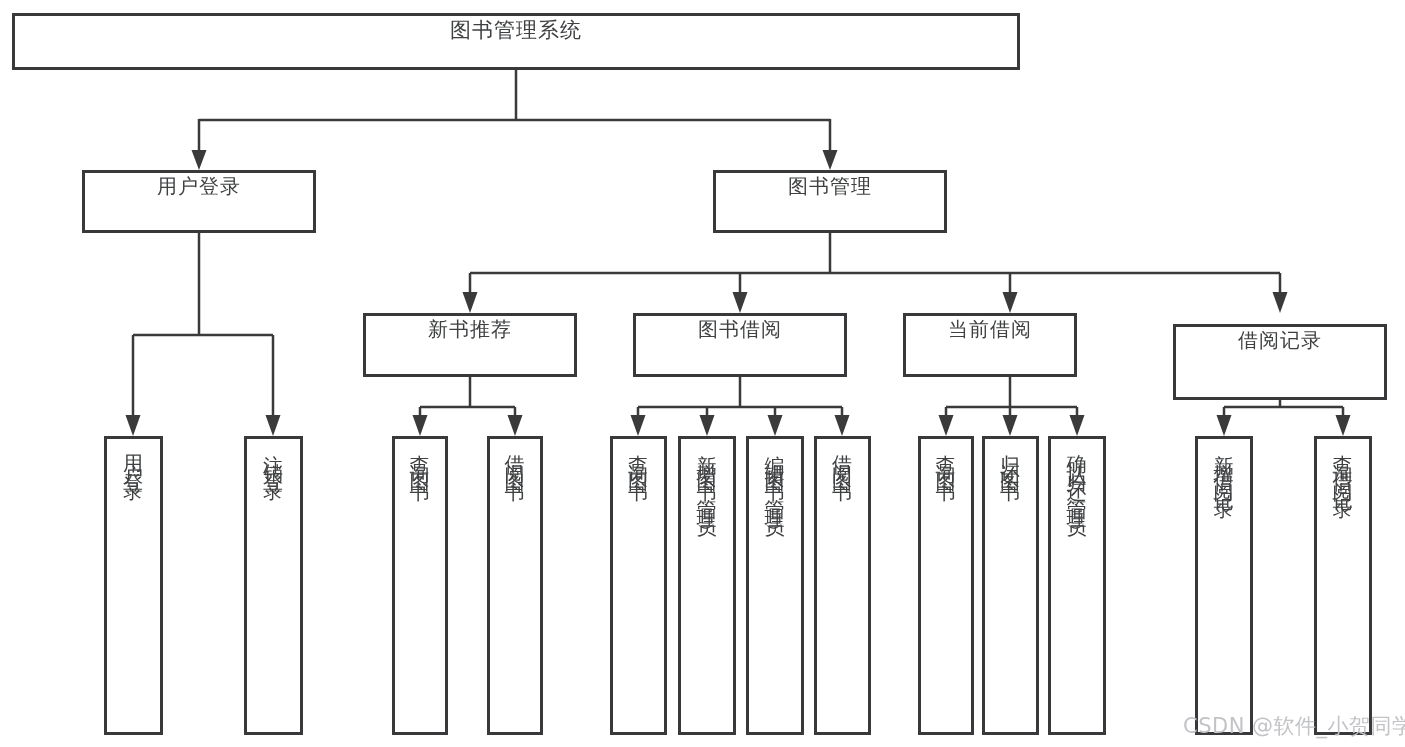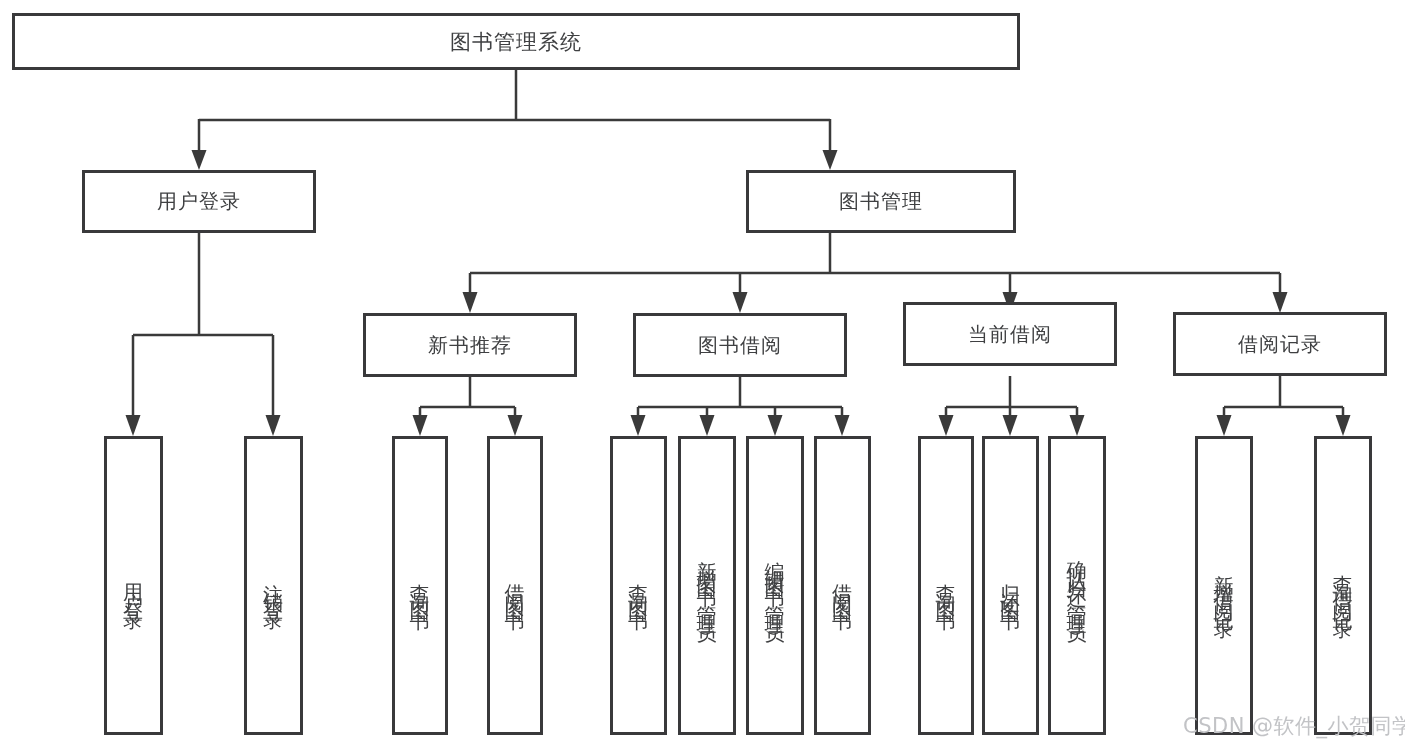--- a/index.html
+++ b/index.html
@@ -4,21 +4,21 @@
 <style>
   html,body{margin:0;padding:0;}
   body{
     width:1405px;height:747px;background:#ffffff;position:relative;overflow:hidden;
     font-family:"DejaVu Sans",sans-serif;
   }
   .stage{position:absolute;left:0;top:0;width:1405px;height:747px;}
   svg.wires{position:absolute;left:0;top:0;width:1405px;height:747px;z-index:1;}
   .node{
     position:absolute;background:#ffffff;border:3px solid #39393b;box-sizing:border-box;
-    display:flex;align-items:center;justify-content:center;color:#3f4042;z-index:2;
+    display:flex;justify-content:center;color:#3f4042;z-index:2;
   }
   .node .label{font-size:20px;letter-spacing:1px;white-space:nowrap;}
   .node.root .label{font-size:21px;letter-spacing:1px;}
   .node.v .label{
     writing-mode:vertical-rl;text-orientation:mixed;
     font-size:20px;letter-spacing:9px;line-height:1;white-space:nowrap;
   }
   .watermark{
     position:absolute;left:1183px;top:712px;z-index:3;
     font-size:21px;letter-spacing:0.5px;color:#c2c3c6;white-space:nowrap;
@@ -79,34 +79,34 @@
     </g>
   </svg>
 
   <div class="node root" style="left:12px;top:13px;width:1008px;height:57px">
     <span class="label">图书管理系统</span>
   </div>
 
   <div class="node" style="left:82px;top:170px;width:234px;height:63px">
     <span class="label">用户登录</span>
   </div>
-  <div class="node" style="left:746px;top:170px;width:270px;height:63px">
+  <div class="node" style="left:713px;top:170px;width:234px;height:63px">
     <span class="label">图书管理</span>
   </div>
 
   <div class="node" style="left:633px;top:313px;width:214px;height:64px">
     <span class="label">图书借阅</span>
   </div>
   <div class="node" style="left:363px;top:313px;width:214px;height:64px">
     <span class="label">新书推荐</span>
   </div>
-  <div class="node" style="left:903px;top:302px;width:214px;height:64px">
+  <div class="node" style="left:903px;top:313px;width:174px;height:64px">
     <span class="label">当前借阅</span>
   </div>
-  <div class="node" style="left:1173px;top:312px;width:214px;height:64px">
+  <div class="node" style="left:1173px;top:324px;width:214px;height:76px">
     <span class="label">借阅记录</span>
   </div>
 
   <div class="node v" style="left:104px;top:436px;width:59px;height:299px">
     <span class="label">用户登录</span>
   </div>
   <div class="node v" style="left:244px;top:436px;width:59px;height:299px">
     <span class="label">注销登录</span>
   </div>
 

